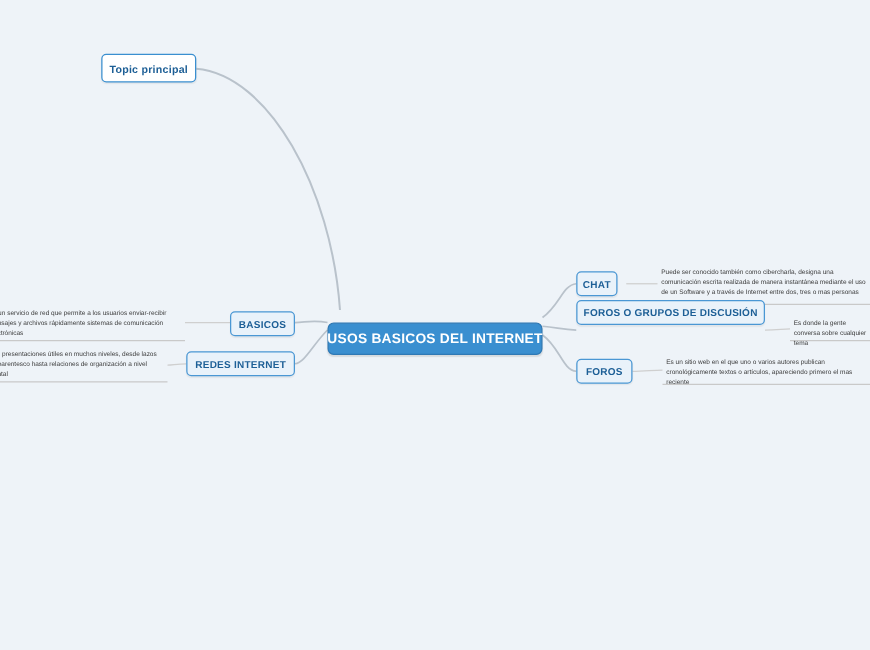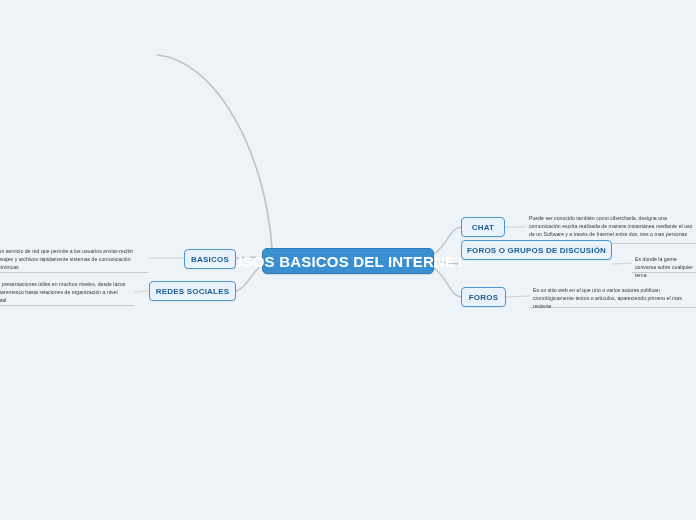--- a/index.html
+++ b/index.html
@@ -40,24 +40,25 @@
     align-items: center;
     justify-content: center;
     text-align: center;
     white-space: nowrap;
     letter-spacing: 0.2px;
   }
   .node.root {
     background: #3a8fd0;
     border-color: #2f79b5;
     color: #ffffff;
-    font-size: 15px;
+    font-size: 11px;
     font-weight: bold;
     border-radius: 5px;
     box-shadow: 0 1px 1px rgba(0,0,0,0.10);
+    margin-top: 10px;
   }
   .node.topic {
     font-size: 8.5px;
     background: #ffffff;
     box-shadow: 0 1px 1px rgba(0,0,0,0.06);
   }
   .node.branch {
     font-size: 8px;
     background: #e9f2fa;
     border-color: #4a97d4;
@@ -102,34 +103,37 @@
     <path d="M612,264 C622,264 626,263 632,263" fill="none" stroke="#cfcfcf" stroke-width="1"></path>
     <path d="M506,297 C516,297 522,296 530,296" fill="none" stroke="#cfcfcf" stroke-width="1"></path>
   </svg>
 
   <div class="leaf-underline" style="left:-12px; top:272px; width:160px;"></div>
   <div class="leaf-underline" style="left:-12px; top:305px; width:146px;"></div>
   <div class="leaf-underline" style="left:526px; top:243px; width:170px;"></div>
   <div class="leaf-underline" style="left:632px; top:272px; width:64px;"></div>
   <div class="leaf-underline" style="left:530px; top:307px; width:166px;"></div>
 
+  <div class="node topic" style="left:81px; top:43px; width:76px; height:23px;">
+    <span>Topic principal</span>
+  </div>
 
   <div class="node root" style="left:262px; top:248px; width:172px; height:26px;">
     <span>USOS BASICOS DEL INTERNET</span>
   </div>
 
   <div class="node branch" style="left:184px; top:249px; width:52px; height:20px;">
     <span>BASICOS</span>
   </div>
 
   <div class="node branch" style="left:149px; top:281px; width:87px; height:20px;">
-    <span>REDES SOCIALES</span>
+    <span>REDES INTERNET</span>
   </div>
 
-  <div class="node branch" style="left:461px; top:217px; width:44px; height:20px;">
+  <div class="node branch" style="left:461px; top:217px; width:33px; height:20px;">
     <span>CHAT</span>
   </div>
 
   <div class="node branch" style="left:461px; top:240px; width:151px; height:20px;">
     <span>FOROS O GRUPOS DE DISCUSIÓN</span>
   </div>
 
   <div class="node branch" style="left:461px; top:287px; width:45px; height:20px;">
     <span>FOROS</span>
   </div>

